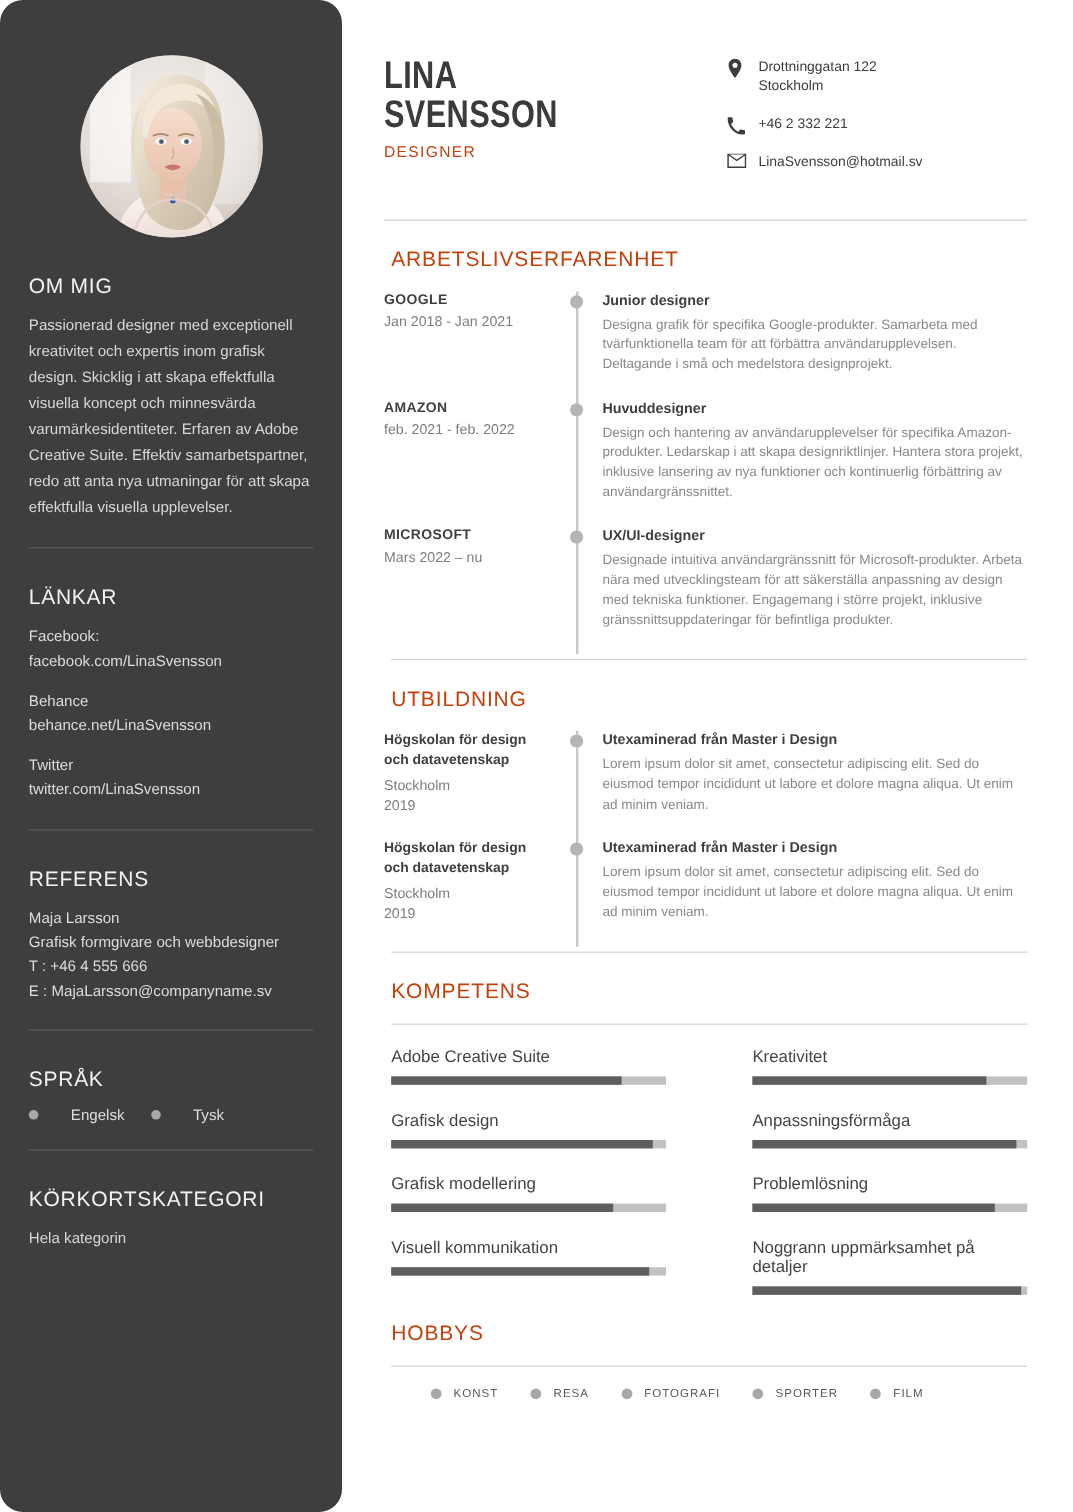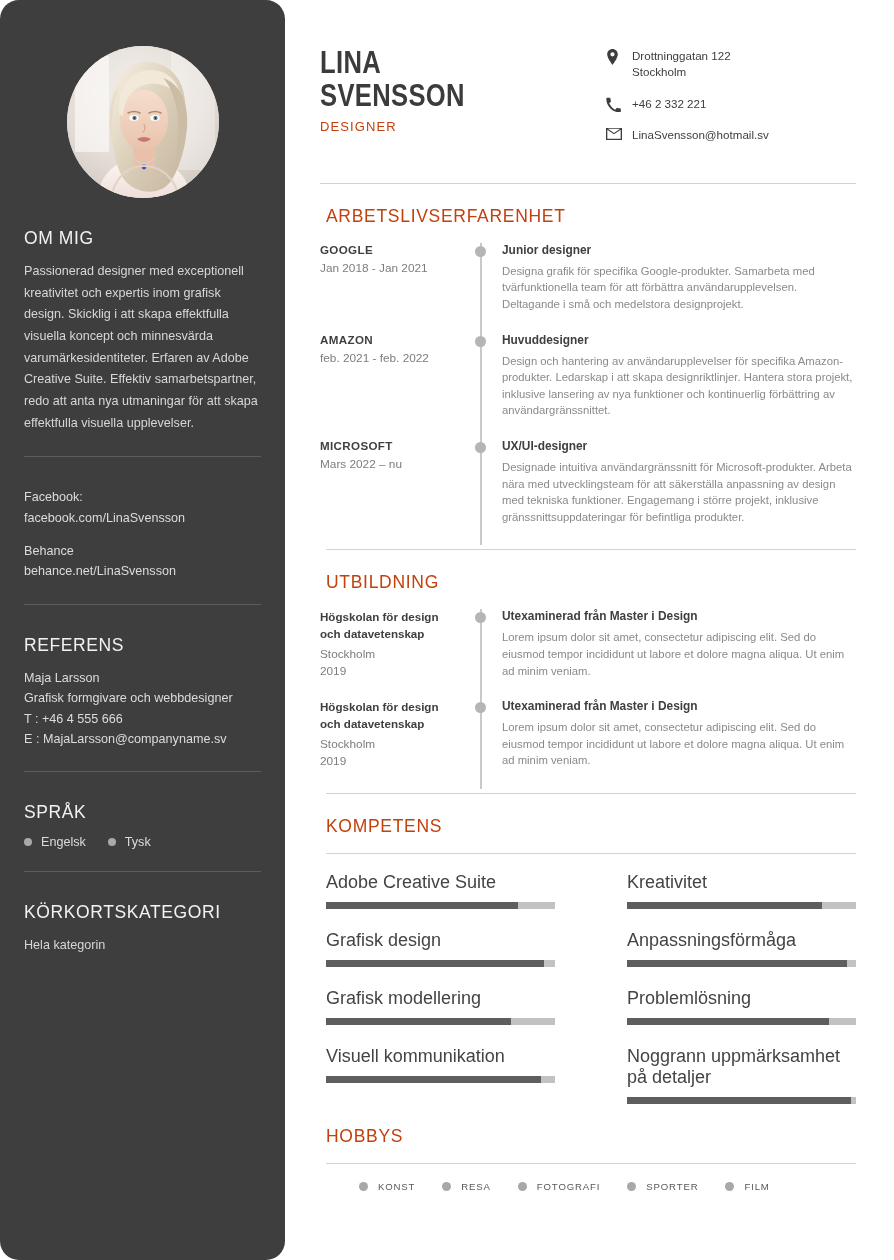--- a/index.html
+++ b/index.html
@@ -58,21 +58,21 @@
     margin: 22px 0 0 0;
   }
 
   .link-item { margin-bottom: 13px; }
   .link-label { font-size: 12.6px; color: #dcdcdc; line-height: 1.62; }
   .link-url   { font-size: 12.6px; color: #dcdcdc; line-height: 1.62; }
 
   .ref-line { font-size: 12.6px; color: #dcdcdc; line-height: 1.62; }
 
   .lang-row { display: flex; align-items: center; gap: 22px; margin-top: 4px; }
-  .lang-item { display: flex; align-items: center; gap: 9px; text-align: center; }
+  .lang-item { display: flex; align-items: center; gap: 27px; text-align: center; }
   .lang-dot {
     width: 8px; height: 8px; border-radius: 50%;
     background: #a9a9a9; flex: 0 0 auto;
   }
   .lang-name { font-size: 12.6px; color: #dcdcdc; }
 
   
   .main {
     flex: 1;
     padding: 38px 38px 0 35px;
@@ -153,21 +153,21 @@
 
   
   .sk-rule { height: 1px; background: #d2d2d2; margin: 0 0 18px 6px; }
   .sk-grid {
     display: grid;
     grid-template-columns: 1fr 1fr;
     column-gap: 72px;
     row-gap: 21px;
     margin-left: 6px;
   }
-  .sk-name { font-size: 18px; color: #444444; margin-bottom: 9px; }
+  .sk-name { font-size: 14px; color: #444444; margin-bottom: 9px; }
   .sk-track { height: 7px; background: #c2c2c2; width: 100%; }
   .sk-fill { height: 7px; background: #5e5e5e; }
 
   
   .hb-rule { height: 1px; background: #d2d2d2; margin: 0 0 17px 6px; }
   .hb-row { display: flex; align-items: center; gap: 27px; margin-left: 8px; padding-left: 31px; }
   .hb-item { display: flex; align-items: center; gap: 10px; }
   .hb-dot { width: 9px; height: 9px; border-radius: 50%; background: #a8a8a8; }
   .hb-name { font-size: 9.6px; letter-spacing: 0.85px; color: #585858; }
 </style>
@@ -235,28 +235,33 @@
       </svg>
     </div>
 
     <section class="side-block">
       <h2 class="side-h">OM MIG</h2>
       <p class="side-p">Passionerad designer med exceptionell kreativitet och expertis inom grafisk design. Skicklig i att skapa effektfulla visuella koncept och minnesvärda varumärkesidentiteter. Erfaren av Adobe Creative Suite. Effektiv samarbetspartner, redo att anta nya utmaningar för att skapa effektfulla visuella upplevelser.</p>
     </section>
     <div class="side-rule"></div>
 
     <section class="side-block">
+      <h2 class="side-h">LÄNKAR</h2>
 
       <div class="link-item">
         <div class="link-label">Facebook:</div>
         <div class="link-url">facebook.com/LinaSvensson</div>
       </div>
       <div class="link-item">
         <div class="link-label">Behance</div>
         <div class="link-url">behance.net/LinaSvensson</div>
+      </div>
+      <div class="link-item">
+        <div class="link-label">Twitter</div>
+        <div class="link-url">twitter.com/LinaSvensson</div>
       </div>
     </section>
     <div class="side-rule"></div>
 
     <section class="side-block">
       <h2 class="side-h">REFERENS</h2>
       <div class="ref-line">Maja Larsson</div>
       <div class="ref-line">Grafisk formgivare och webbdesigner</div>
       <div class="ref-line">T :  +46 4 555 666</div>
       <div class="ref-line">E : MajaLarsson@companyname.sv</div>

